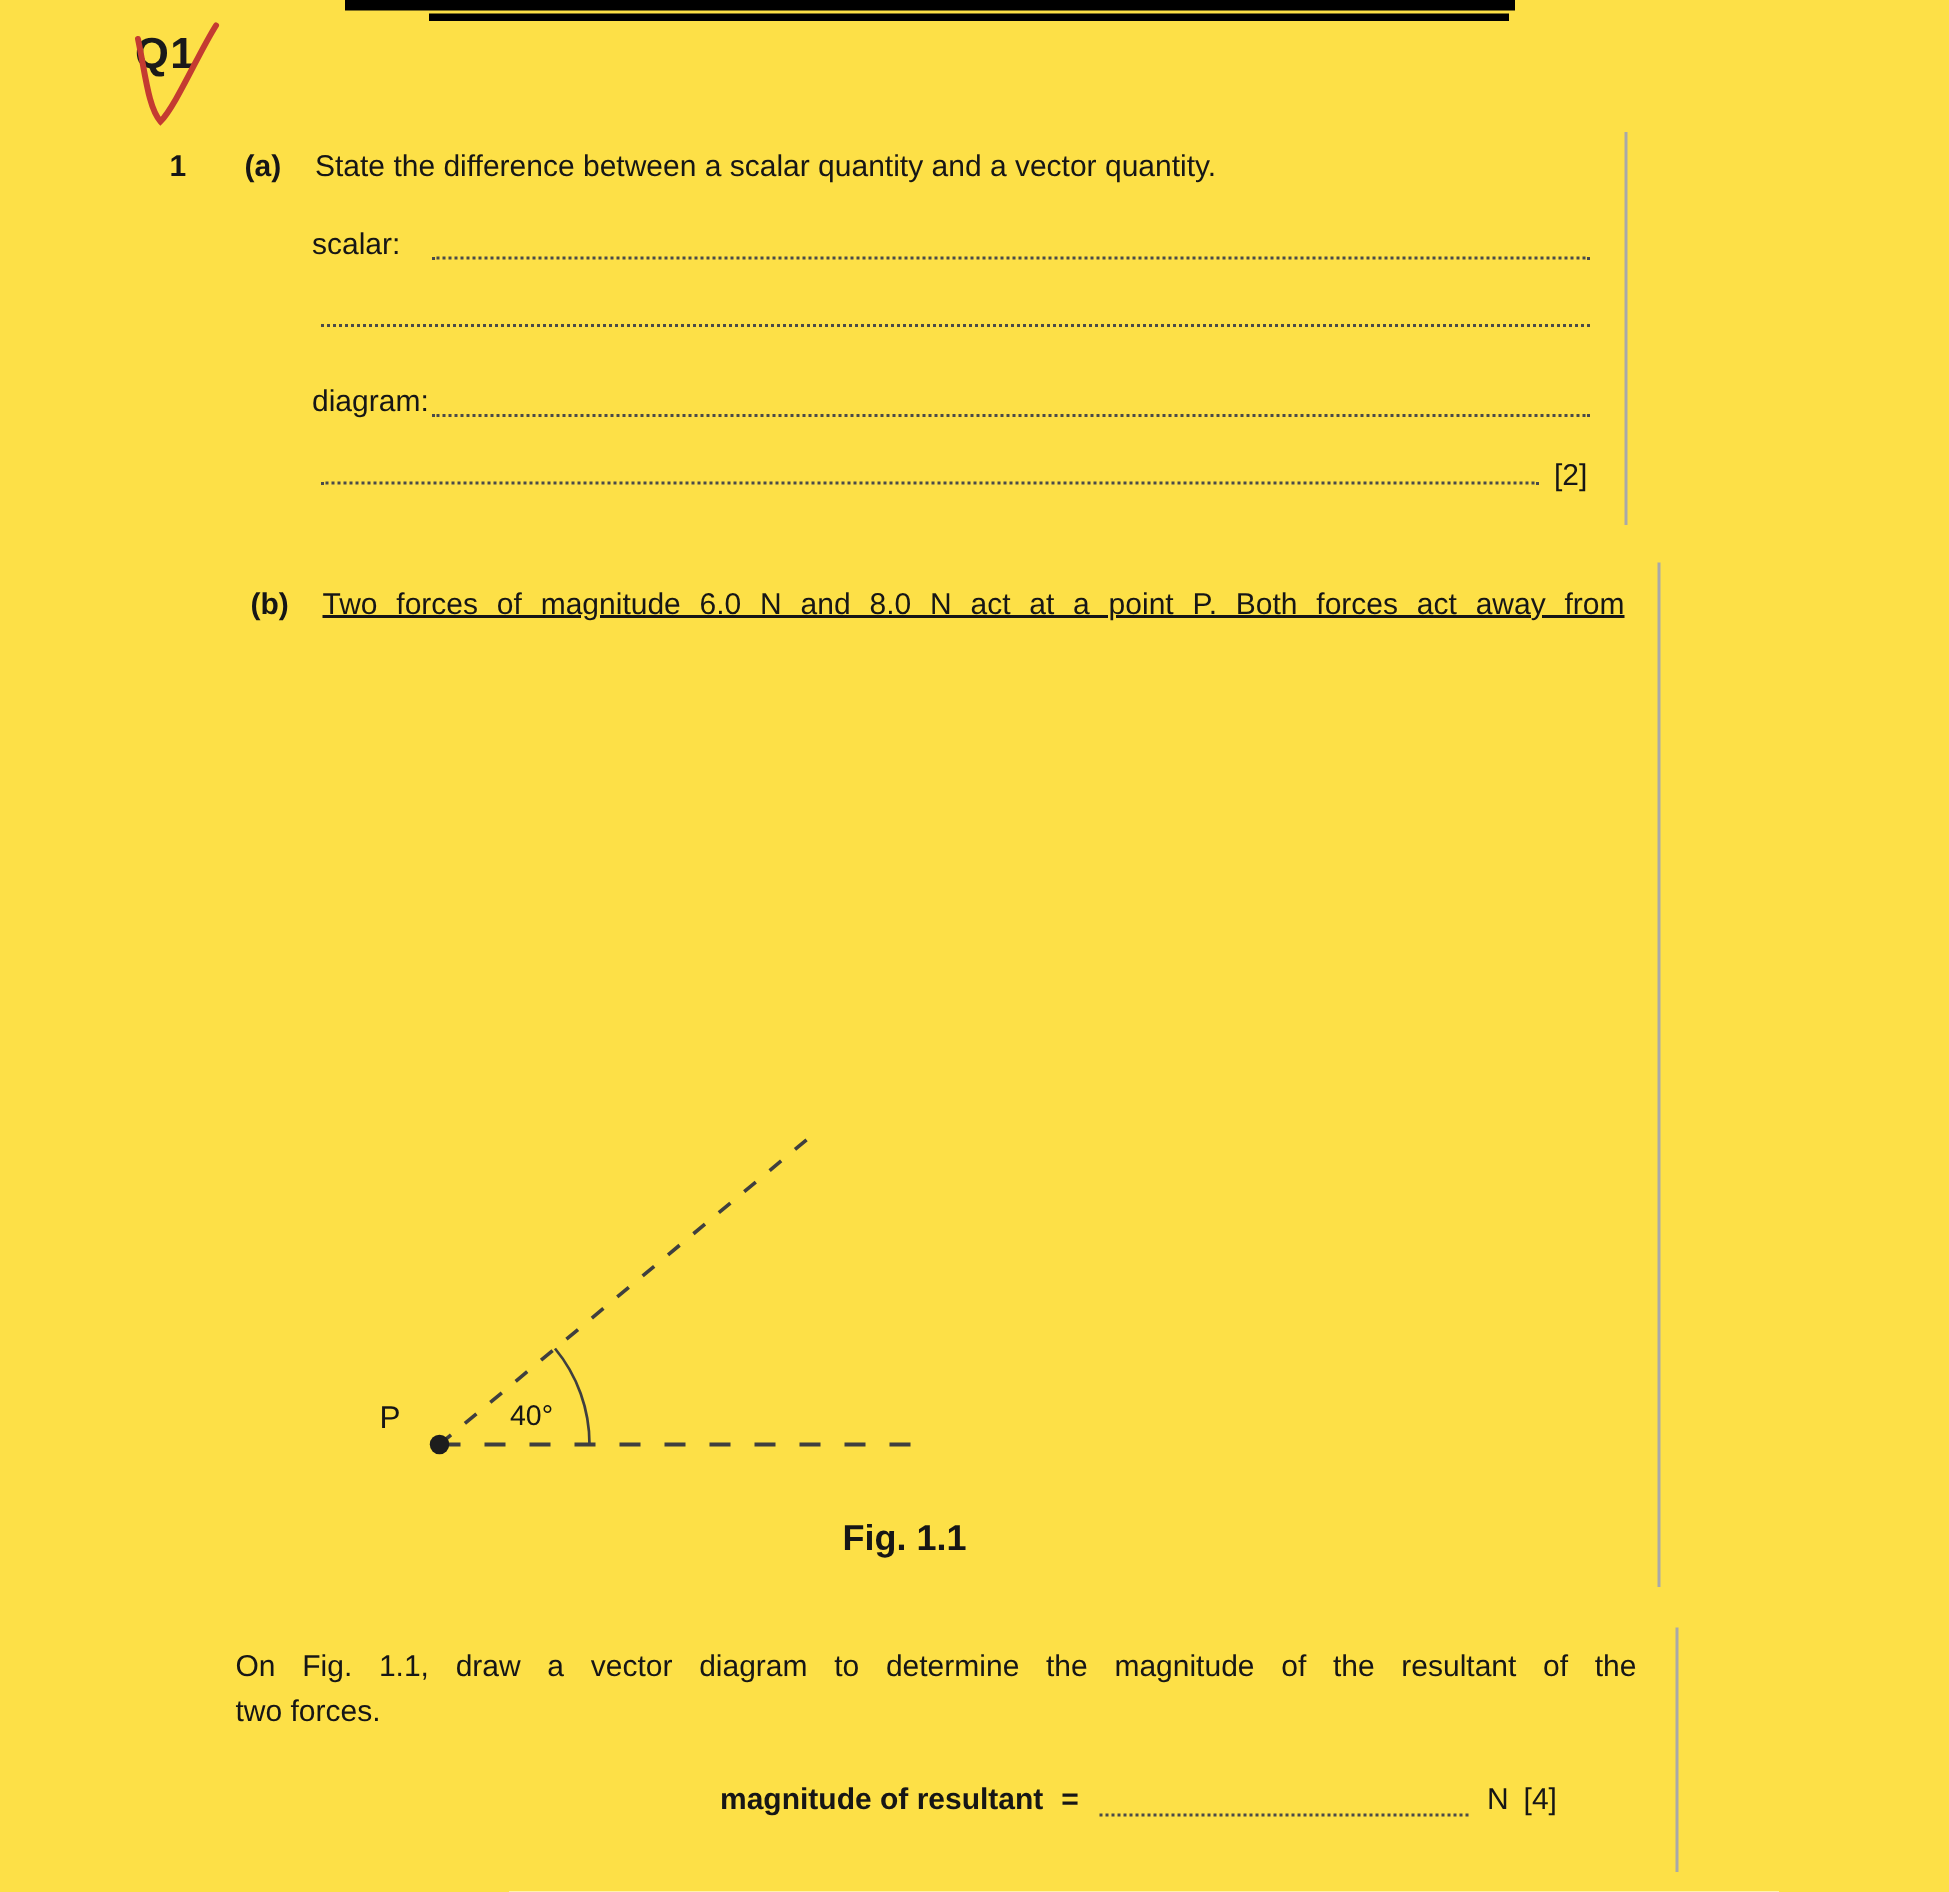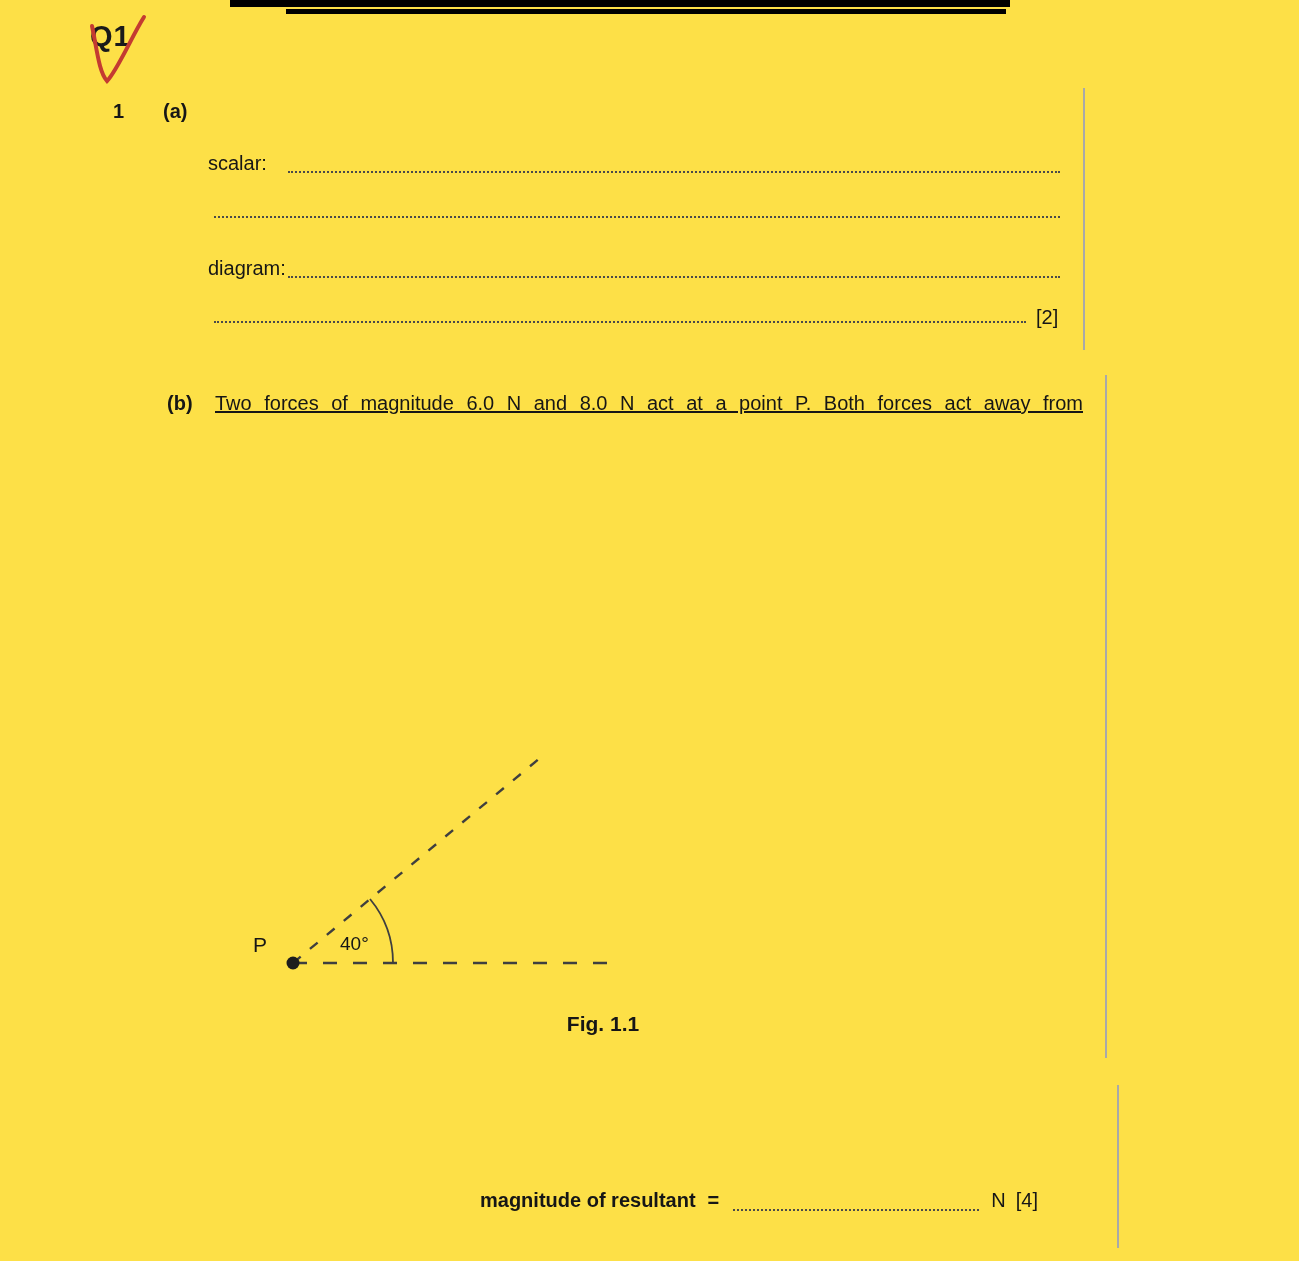--- a/index.html
+++ b/index.html
@@ -6,38 +6,39 @@
   body { font-family:"Liberation Sans", sans-serif; color:#161616; }
   .page { position:relative; width:1299px; height:1261px; background:#fde047; overflow:hidden; }
   .abs { position:absolute; }
   .txt { font-size:20px; line-height:29px; color:#161616; }
   .bold { font-weight:700; }
   .edge-bar { background:#000; }
   .dotted { border-bottom:2px dotted #4a4a4a; }
   .rule { border-left:2px solid #a9a9a9; width:0; }
   .justify-last { text-align:justify; text-align-last:justify; }
   .annotation-text { font-size:29px; font-weight:700; color:#1a1a1a; letter-spacing:1px; }
-  .caption { font-weight:700; font-size:21px; text-align:center; }
+  .caption { font-weight:700; font-size:24px; text-align:center; }
   .answer-row { display:flex; align-items:center; }
 </style>
 </head>
 <body>
 
 <div class="page">
 
   <div class="abs edge-bar" style="left:230px; top:0; width:780px; height:7px;"></div>
   <div class="abs edge-bar" style="left:286px; top:9px; width:720px; height:5px;"></div>
 
   <div class="abs annotation-text" style="left:90px; top:20px;">Q1</div>
   <svg class="abs" style="left:80px; top:14px;" width="92" height="82" viewBox="0 0 92 82">
     <path d="M 12 12 C 17 36 19 58 27 67 C 37 57 52 22 64 3" stroke="#c43b31" stroke-width="4" fill="none" stroke-linecap="round"></path>
   </svg>
 
   <div class="abs txt bold" style="left:113px; top:97px;">1</div>
   <div class="abs txt bold" style="left:163px; top:97px;">(a)</div>
+  <div class="abs txt" style="left:210px; top:97px; width:880px;">State the difference between a scalar quantity and a vector quantity.</div>
 
   <div class="abs txt" style="left:208px; top:149px;">scalar:</div>
   <div class="abs dotted" style="left:288px; top:149px; width:772px; height:22px;"></div>
   <div class="abs dotted" style="left:214px; top:192px; width:846px; height:24px;"></div>
 
   <div class="abs txt" style="left:208px; top:254px;">diagram:</div>
   <div class="abs dotted" style="left:288px; top:254px; width:772px; height:22px;"></div>
   <div class="abs dotted" style="left:214px; top:297px; width:812px; height:24px;"></div>
   <div class="abs txt" style="left:1036px; top:303px;">[2]</div>
 
@@ -54,20 +55,24 @@
     <line x1="53" y1="223" x2="372" y2="223" stroke="#3f3f3f" stroke-width="2.6" stroke-dasharray="14 16"></line>
     <line x1="53" y1="223" x2="300" y2="18" stroke="#3f3f3f" stroke-width="2.4" stroke-dasharray="10 12"></line>
     <path d="M 153 223 A 100 100 0 0 0 130 159" stroke="#3f3f3f" stroke-width="1.8" fill="none"></path>
     <circle cx="53" cy="223" r="6.5" fill="#1d1d1d"></circle>
     <text x="13" y="212" font-size="21" fill="#161616">P</text>
     <text x="100" y="210" font-size="19" fill="#161616">40°</text>
   </svg>
 
   <div class="abs caption" style="left:478px; top:1012px; width:250px;">Fig. 1.1</div>
 
+  <div class="abs" style="left:157px; top:1096px; width:934px;">
+    <div class="txt justify-last" style="line-height:30px;">On Fig. 1.1, draw a vector diagram to determine the magnitude of the resultant of the</div>
+    <div class="txt" style="line-height:30px;">two forces.</div>
+  </div>
 
   <div class="abs answer-row" style="left:480px; top:1186px; width:612px;">
     <span class="txt bold">magnitude of resultant</span>
     <span class="txt bold" style="margin-left:12px;">=</span>
     <span class="dotted" style="margin-left:14px; width:246px; height:18px; display:inline-block;"></span>
     <span class="txt" style="margin-left:12px;">N</span>
     <span class="txt" style="margin-left:10px;">[4]</span>
   </div>
 
 </div>

